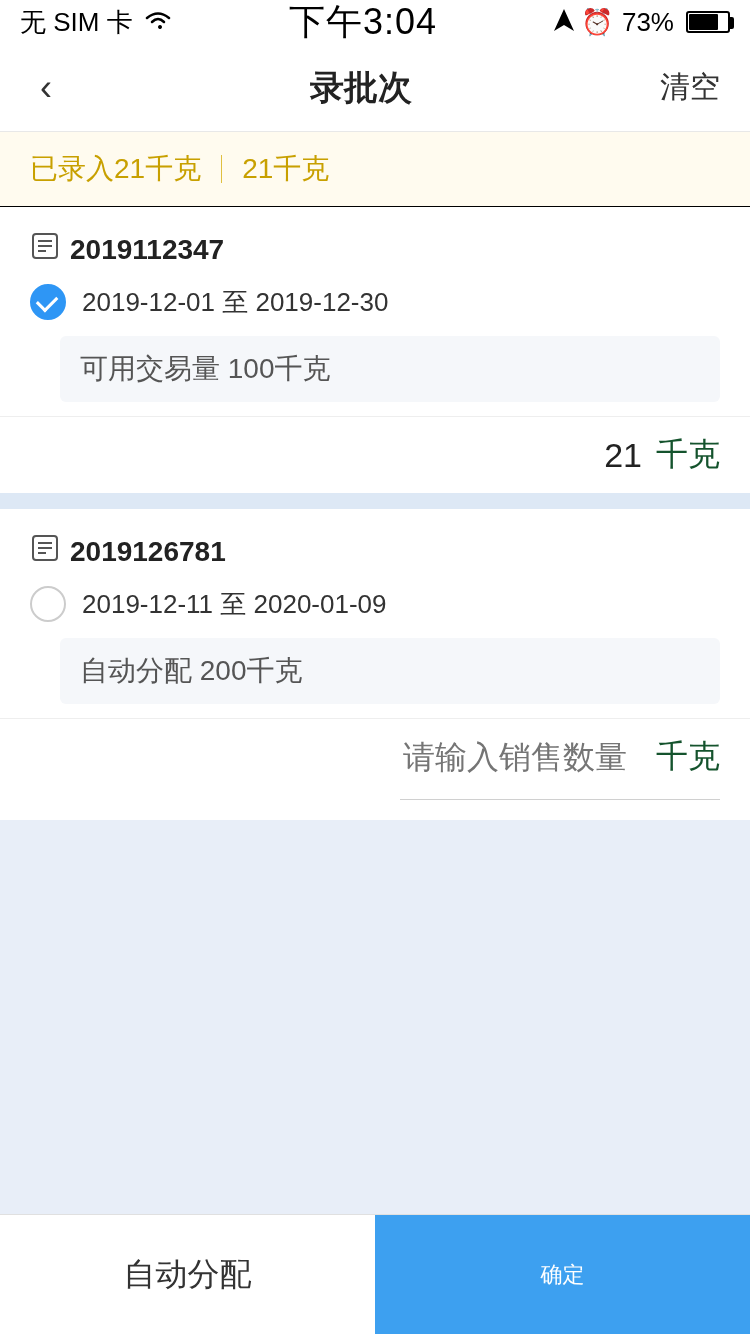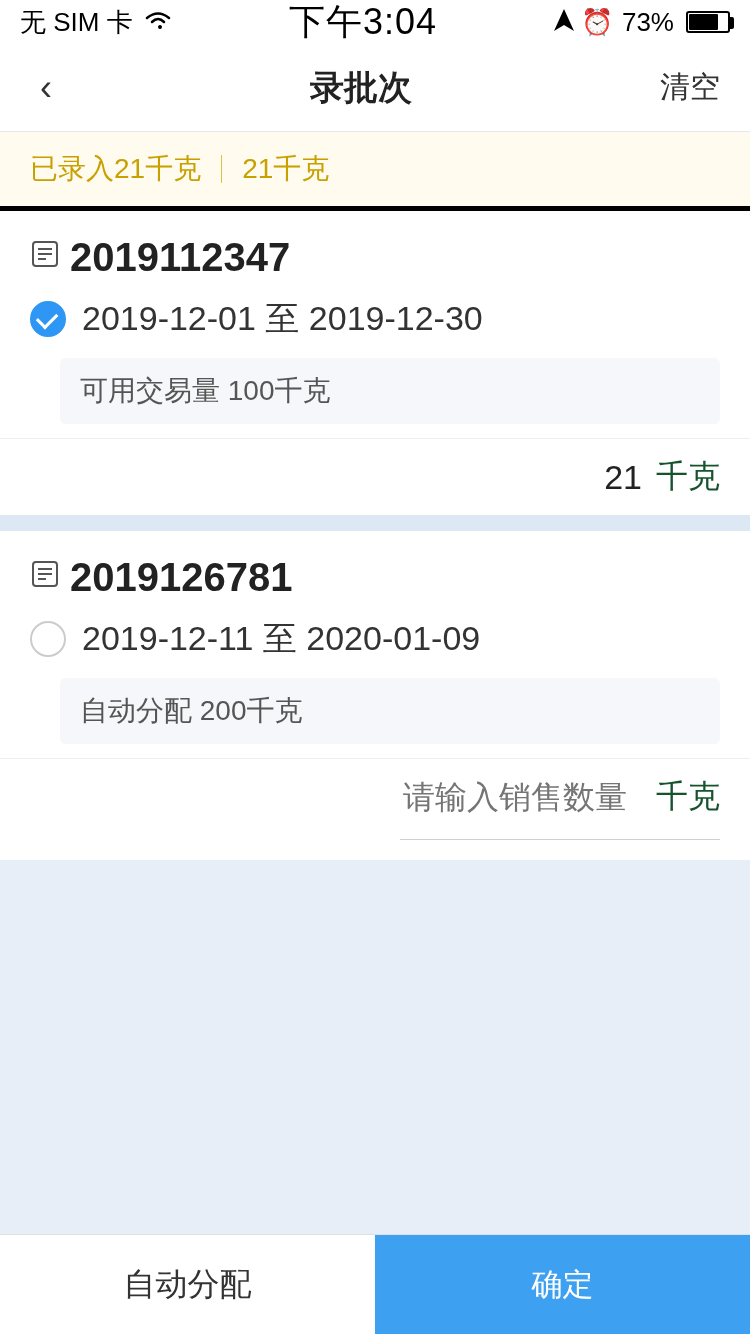--- a/index.html
+++ b/index.html
@@ -99,21 +99,21 @@
       cursor: pointer;
     }
 
     
     .info-banner {
       background: #fffbef;
       padding: 18px 30px;
       display: flex;
       align-items: center;
       gap: 20px;
-      border-bottom: 5px solid #000000;
+      border-bottom: 1px solid #000000;
     }
     .info-banner-item {
       font-size: 28px;
       color: #c8a000;
     }
     .info-banner-divider {
       width: 1px;
       height: 28px;
       background: #e0c040;
     }
@@ -127,21 +127,21 @@
       padding: 24px 30px 10px 30px;
       display: flex;
       align-items: center;
       gap: 10px;
     }
     .batch-item-icon {
       font-size: 30px;
       color: #555;
     }
     .batch-item-id {
-      font-size: 40px;
+      font-size: 28px;
       font-weight: 600;
       color: #222;
       text-align: center;
     }
     .batch-item-row {
       display: flex;
       align-items: center;
       padding: 6px 30px 10px 30px;
       gap: 16px;
     }
@@ -164,21 +164,21 @@
     .radio-btn.checked::after {
       content: '';
       display: block;
       width: 16px;
       height: 10px;
       border-left: 3px solid #fff;
       border-bottom: 3px solid #fff;
       transform: rotate(-45deg) translateY(-2px);
     }
     .batch-date {
-      font-size: 34px;
+      font-size: 26px;
       color: #333;
     }
     .avail-qty-box {
       margin: 6px 30px 14px 60px;
       background: #f5f7fa;
       border-radius: 6px;
       padding: 14px 20px;
       font-size: 28px;
       color: #555;
     }
@@ -234,41 +234,41 @@
       min-height: 380px;
       background: #e8eef8;
     }
 
     
     .bottom-bar {
       position: fixed;
       bottom: 0;
       left: 0;
       width: 750px;
-      height: 100px;
+      height: 120px;
       display: flex;
       background: #fff;
       border-top: 1px solid #e0e0e0;
     }
     .bottom-btn-auto {
       flex: 1;
       display: flex;
       align-items: center;
       justify-content: center;
       font-size: 32px;
       color: #333;
       cursor: pointer;
       background: #fff;
     }
     .bottom-btn-confirm {
       flex: 1;
       display: flex;
       align-items: center;
       justify-content: center;
-      font-size: 31px;
+      font-size: 22px;
       font-weight: 500;
       color: #fff;
       background: #3da0f0;
       cursor: pointer;
     }
   </style>
 </head>
 <body>
 
 <div class="status-bar">

